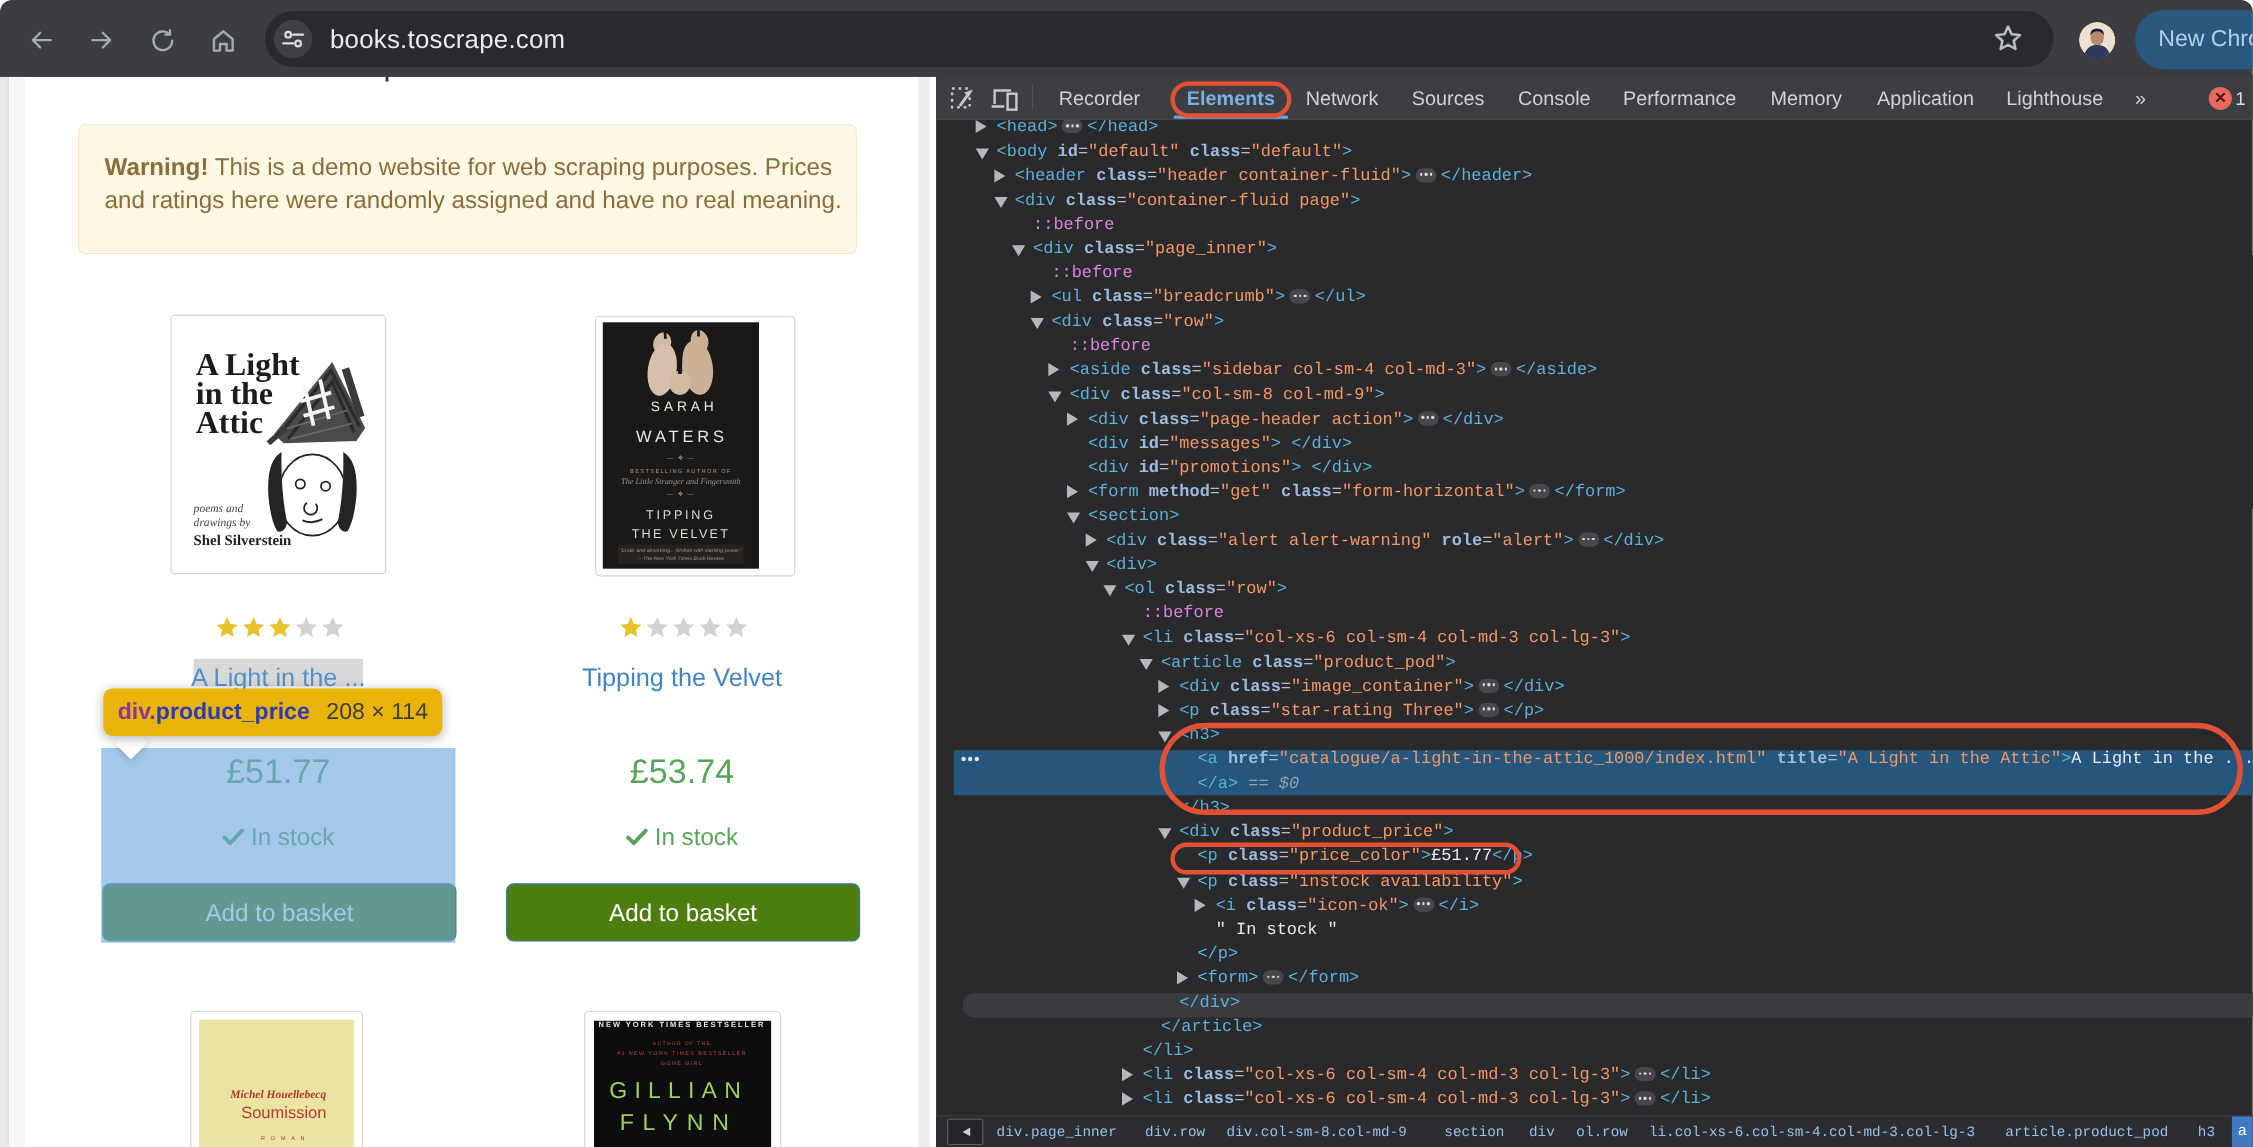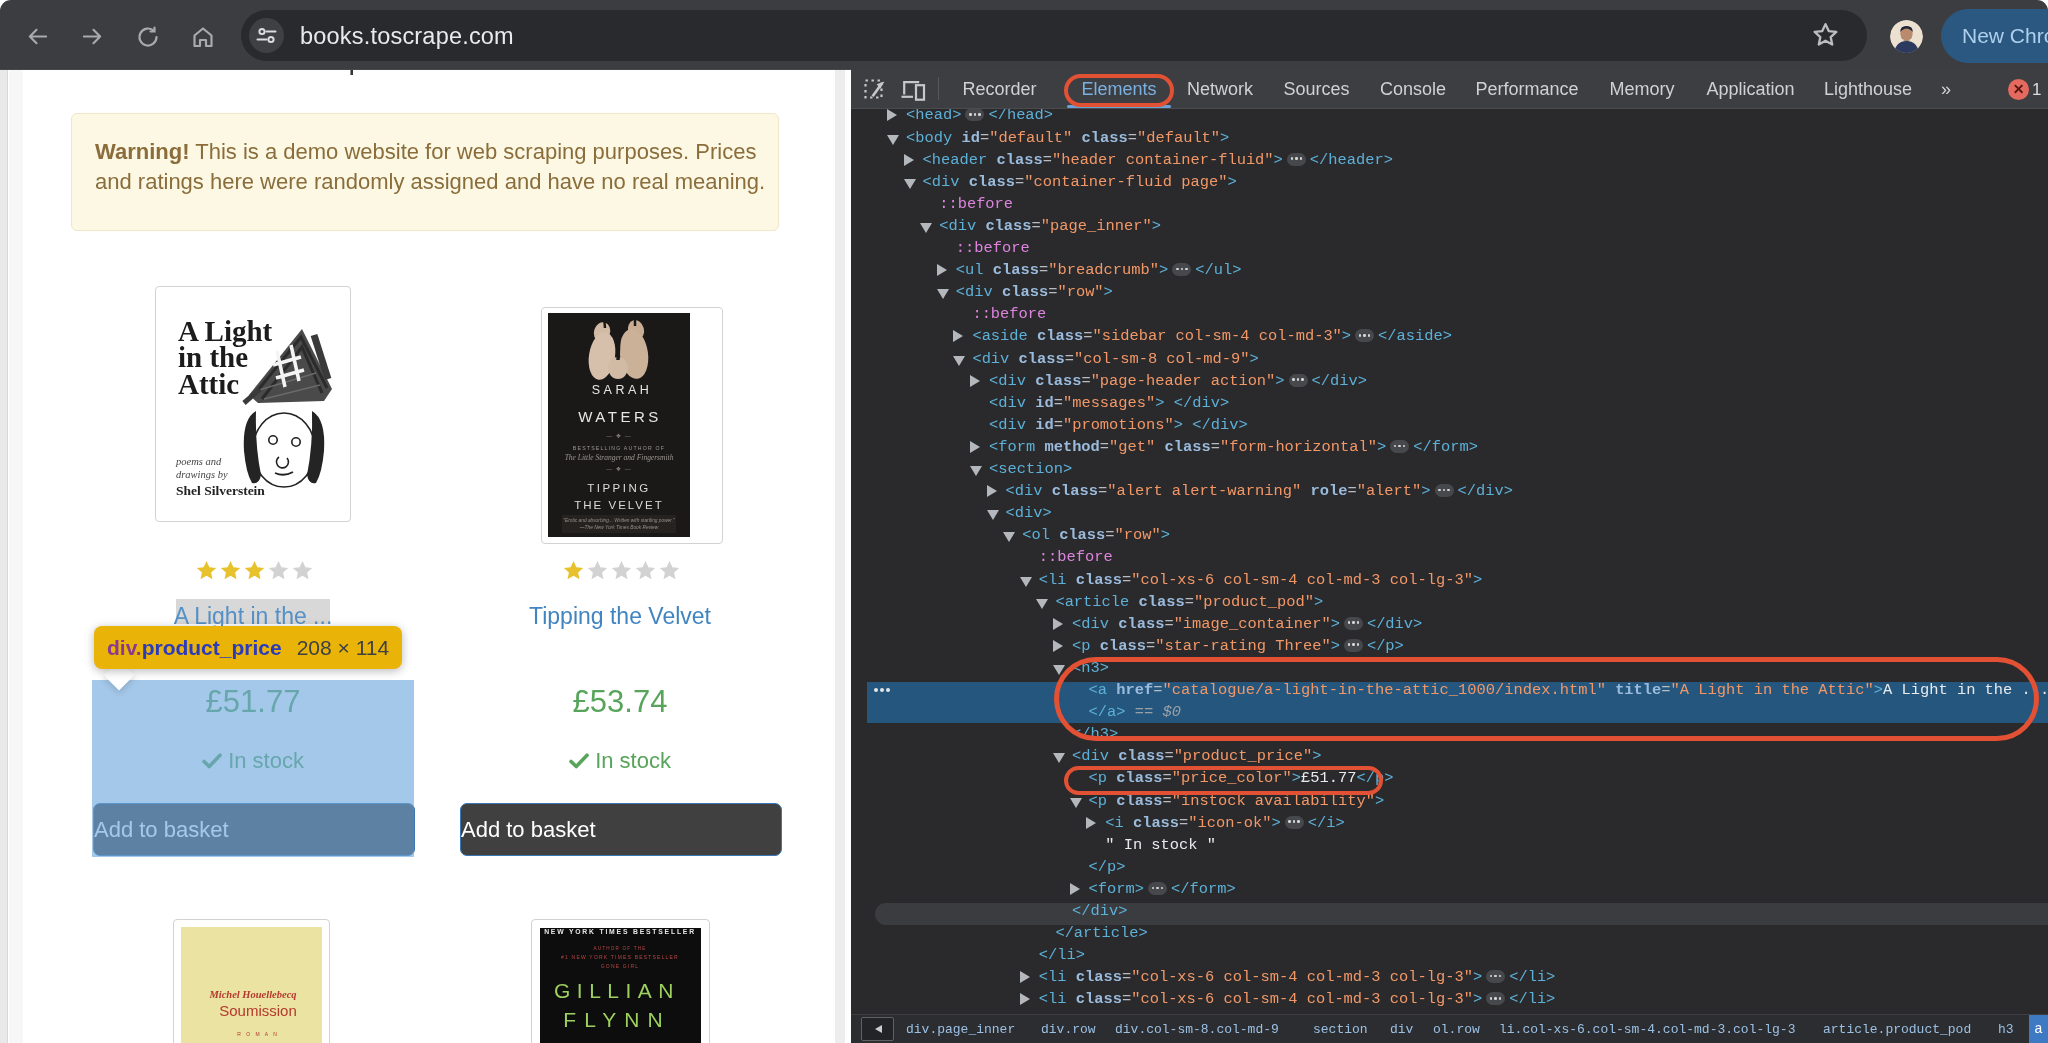--- a/index.html
+++ b/index.html
@@ -18,35 +18,35 @@
 
 #page{position:absolute;left:0;top:70px;width:851px;height:973px;background:#fff;overflow:hidden;}
 #lstrip1{position:absolute;left:0;top:0;width:8px;height:100%;background:#e9e9e9;border-right:1px solid #d8d8d8;}
 #lstrip2{position:absolute;left:9px;top:0;width:14px;height:100%;background:#f7f7f7;}
 #scrollgut{position:absolute;left:835px;top:0;width:10px;height:100%;background:#ededed;}
 #cuttext{position:absolute;left:168px;top:-27px;font-size:29px;color:#333;white-space:nowrap;}
 #alert{position:absolute;left:71px;top:43px;width:708px;height:118px;background:#fcf8e3;border:1px solid #f0e6c8;border-radius:6px;color:#8a6d3b;font-size:22px;line-height:30px;padding:23px 0 0 23px;}
 .bktitle{position:absolute;font-size:23px;color:#4084c1;white-space:nowrap;}
 .price{position:absolute;font-size:31px;color:#57a45a;white-space:nowrap;}
 .instock{position:absolute;font-size:22px;color:#57a45a;white-space:nowrap;}
-.basket{position:absolute;width:322px;height:53px;border-radius:7px;background:#404040;border:1px solid #3878b4;color:#fff;font-size:22px;line-height:51px;}
+.basket{position:absolute;width:322px;height:53px;border-radius:7px;background:#4d7c0f;border:1px solid #3878b4;color:#fff;font-size:22px;text-align:center;line-height:51px;}
 .ibox{position:absolute;background:#fff;border:1px solid #d2d2d2;border-radius:4px;}
 #ttip{position:absolute;left:94px;top:556px;width:308px;height:43px;background:#eab308;border-radius:8px;box-shadow:0 2px 10px rgba(0,0,0,.28);z-index:30;font-size:21px;line-height:43px;}
 #ttip .tg{color:#8a3a8e;font-weight:bold;}
 #ttip .cl{color:#2b3bbb;font-weight:bold;}
 #ttip .dim{color:#3c4043;}
 #ttail{position:absolute;left:108px;top:594px;width:22px;height:22px;background:#fff;transform:rotate(45deg);z-index:29;box-shadow:2px 2px 6px rgba(0,0,0,.15);}
 #overlay{position:absolute;left:92px;top:610px;width:322px;height:177px;background:rgba(111,168,220,0.63);z-index:20;}
 #t1bg{position:absolute;left:176px;top:529px;width:154px;height:25px;background:#d8d8d8;}
 
 #dt{position:absolute;left:851px;top:68px;width:1197px;height:975px;background:#2a2a2d;font-family:"Liberation Mono",monospace;}
 #dtseam{position:absolute;left:0;top:0;width:100%;height:2px;background:#3c3d40;z-index:11;}
 #dtbar{position:absolute;left:0;top:2px;width:100%;height:39px;background:#3d3e42;border-bottom:1px solid #4a4b4f;z-index:10;}
 .tab{position:absolute;top:0;height:39px;line-height:39px;font-size:18px;color:#cfd1d4;font-family:"Liberation Sans",sans-serif;transform:translateX(-50%);white-space:nowrap;}
-.tab.sel{color:#7ab0e0;}
+.tab.sel{color:#7ab0e0;font-weight:bold;}
 #tabline{position:absolute;left:216px;top:35px;width:104px;height:3px;background:#6aa3d8;border-radius:2px;}
 #vsep{position:absolute;left:87px;top:7px;width:1px;height:23px;background:#55565a;}
 #errbadge{position:absolute;left:1157px;top:9px;width:21px;height:21px;border-radius:50%;background:#e46a5f;color:#551510;font-size:14px;font-weight:bold;text-align:center;line-height:21px;font-family:"Liberation Sans",sans-serif;}
 #errnum{position:absolute;left:1181px;top:0px;height:39px;line-height:39px;font-size:17px;color:#dadce0;font-family:"Liberation Sans",sans-serif;}
 #tree{position:absolute;left:16px;top:0;width:100%;height:946px;overflow:hidden;}
 .trow{position:absolute;height:22px;line-height:22px;font-size:15.4px;white-space:pre;z-index:3;}
 .t{color:#5db0d7;}
 .an{color:#9bbbdc;font-weight:bold;}
 .av{color:#f29766;}
 .eq{color:#b8bcc0;}
@@ -142,21 +142,21 @@
         <circle cx="117" cy="153" r="4.2" fill="none" stroke="#222" stroke-width="1.6"></circle>
         <circle cx="140" cy="155" r="4.2" fill="none" stroke="#222" stroke-width="1.6"></circle>
         <path d="M123 170 a6 6 0 1 0 8 1" fill="none" stroke="#222" stroke-width="1.6"></path>
         <path d="M119 186 q9 4 18 -1" fill="none" stroke="#222" stroke-width="1.8"></path>
         <text x="20" y="178" font-family="Liberation Serif,serif" font-style="italic" font-size="10.5" fill="#444">poems and</text>
         <text x="20" y="191" font-family="Liberation Serif,serif" font-style="italic" font-size="10.5" fill="#444">drawings by</text>
         <text x="20" y="208" font-family="Liberation Serif,serif" font-weight="bold" font-size="13.5" fill="#222">Shel Silverstein</text>
       </svg>
     </div>
 
-    <div class="ibox" style="left:541px;top:217px;width:182px;height:237px;margin-top:20px;">
+    <div class="ibox" style="left:541px;top:217px;width:182px;height:237px;">
       <svg width="155" height="235" viewBox="0 0 155 235">
         <rect x="6" y="5" width="142" height="224" fill="#1b1918"></rect>
         <ellipse cx="60" cy="24" rx="8" ry="10" fill="#d2bba4" transform="rotate(18 60 24)"></ellipse>
         <ellipse cx="60" cy="48" rx="13" ry="24" fill="#d6c0ab" transform="rotate(9 60 48)"></ellipse>
         <ellipse cx="94" cy="22" rx="8" ry="10" fill="#c9ae95" transform="rotate(-15 94 22)"></ellipse>
         <ellipse cx="92" cy="46" rx="14" ry="25" fill="#ccb199" transform="rotate(-8 92 46)"></ellipse>
         <ellipse cx="76" cy="60" rx="10" ry="11" fill="#d2bba4"></ellipse>
         <path d="M62 8 l1 12 M93 6 l0 12" stroke="#1b1918" stroke-width="2.5"></path>
         <path d="M77 28 l-1 24" stroke="#1b1918" stroke-width="3.5"></path>
         <text x="80" y="86" text-anchor="middle" font-size="12.5" letter-spacing="3.5" fill="#e8e6e2" font-family="Liberation Sans,sans-serif">SARAH</text>

